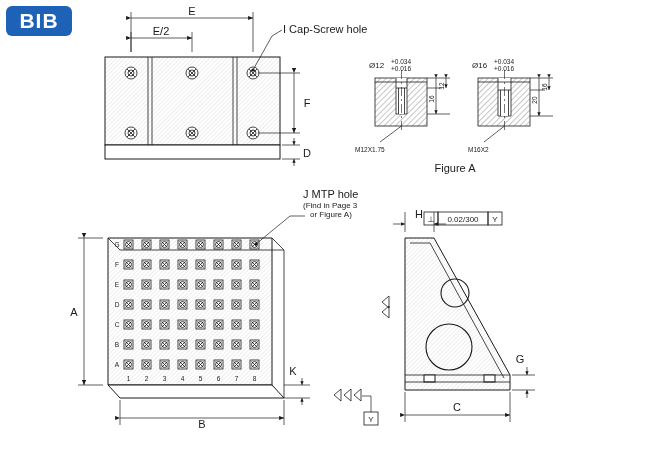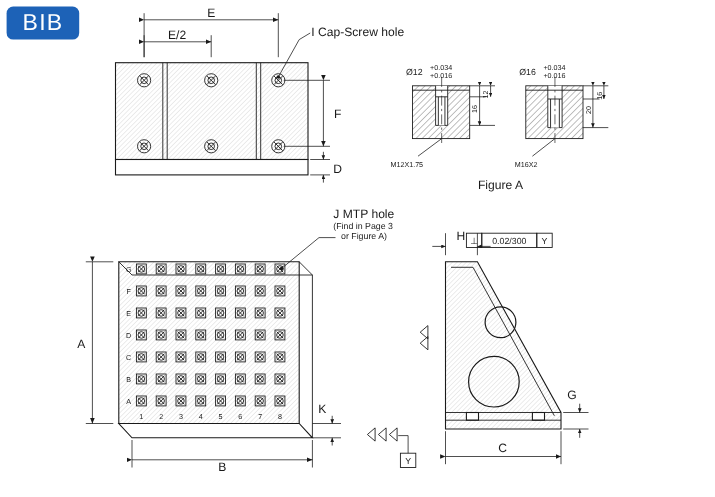--- a/index.html
+++ b/index.html
@@ -20,21 +20,21 @@
   .logo {
     position: absolute;
     left: 6px;
     top: 6px;
     width: 66px;
     height: 30px;
     background: #1d62b7;
     border-radius: 6px;
     color: #ffffff;
     font-size: 21px;
-    font-weight: normal;
+    font-weight: bold;
     letter-spacing: 1px;
     display: flex;
     align-items: center;
     justify-content: center;
     font-family: "Liberation Sans", sans-serif;
   }
   svg.dwg {
     position: absolute;
     left: 0;
     top: 0;

